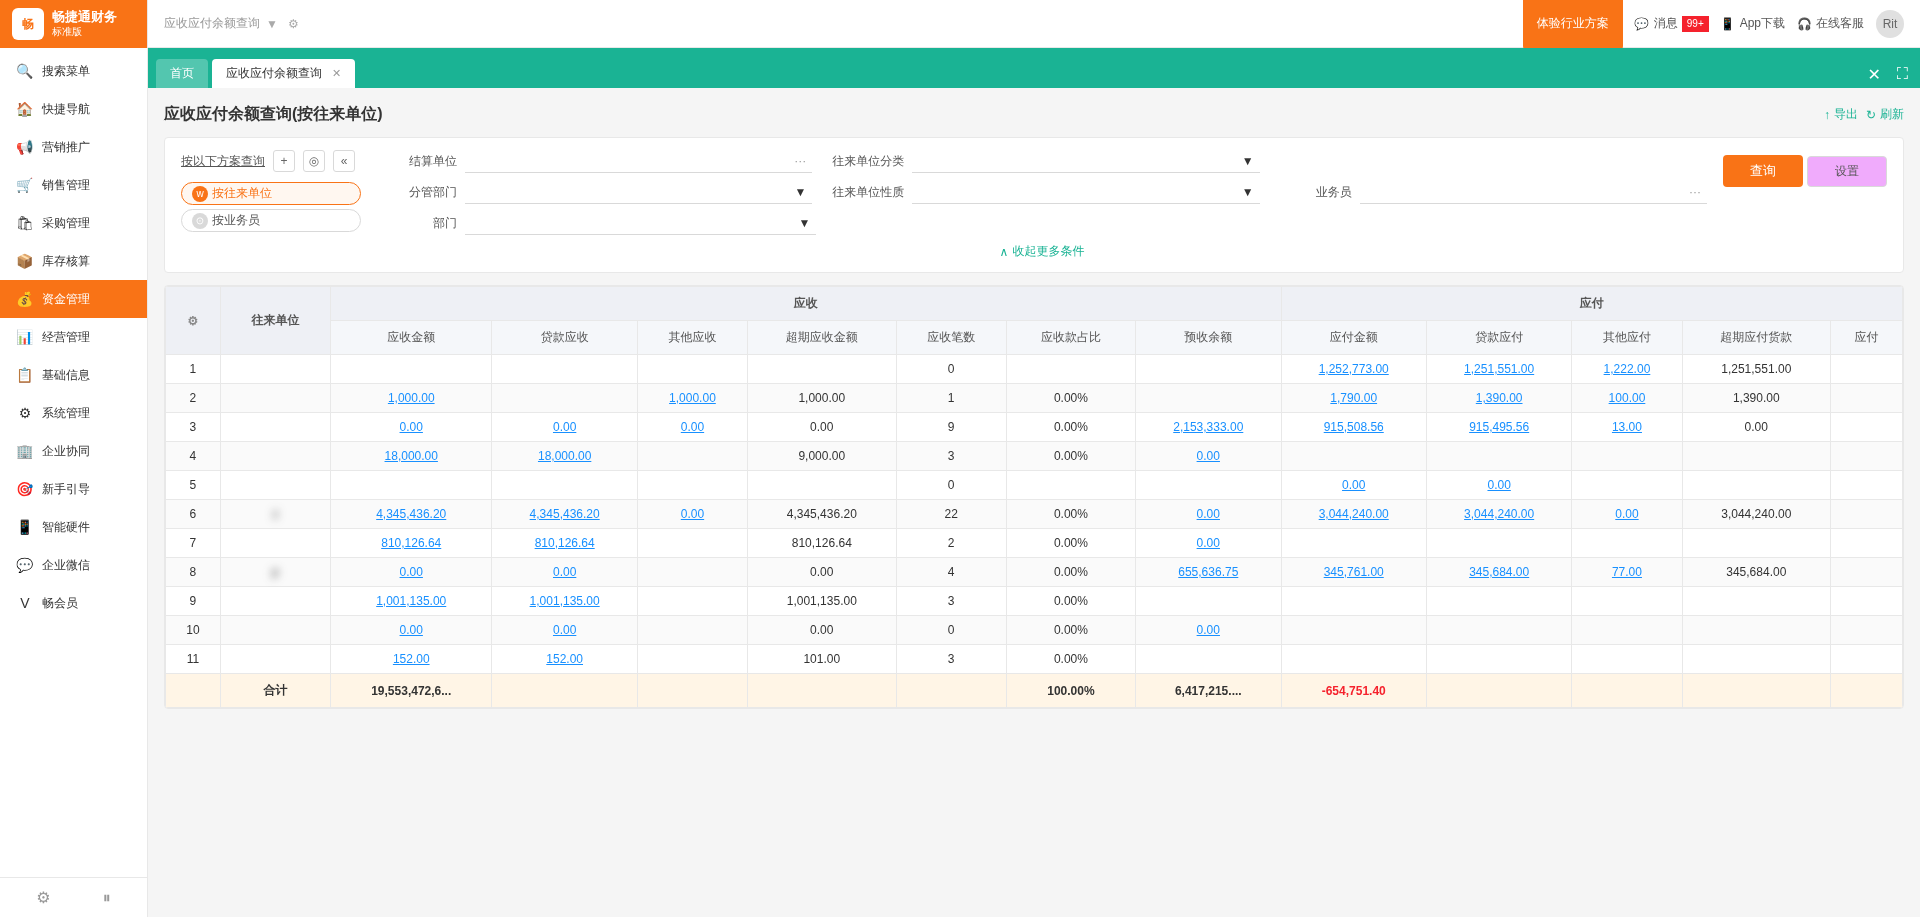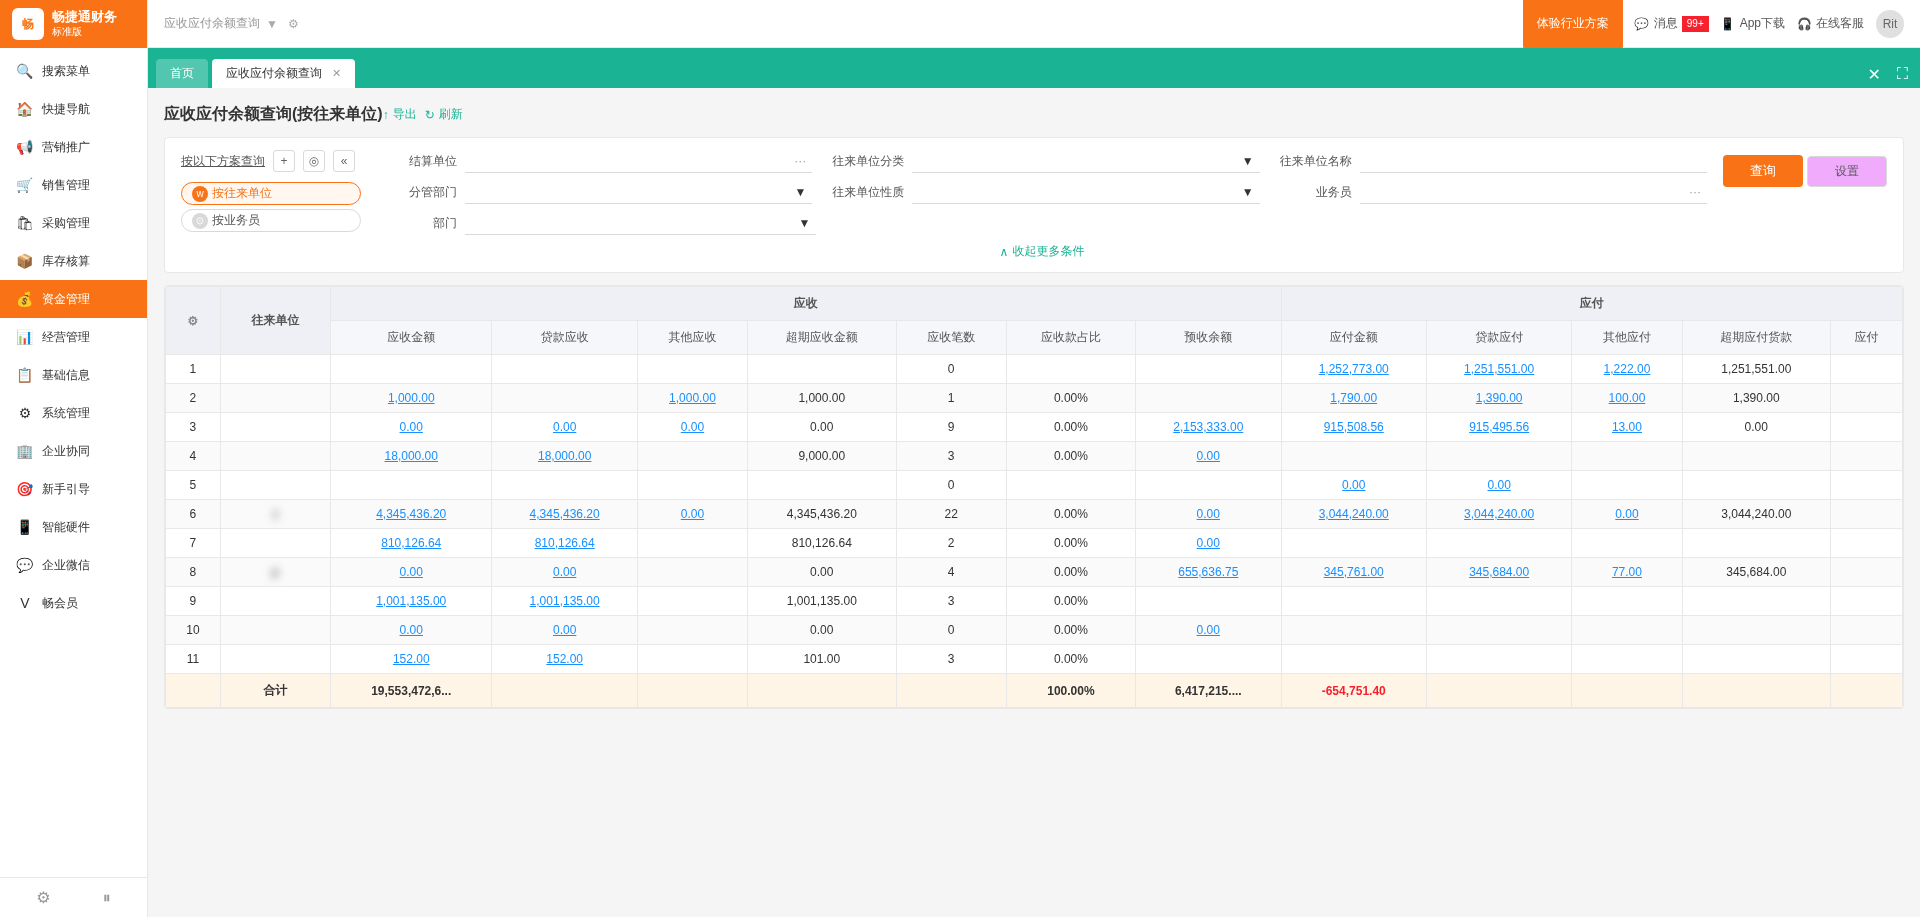--- a/index.html
+++ b/index.html
@@ -33,21 +33,21 @@
     .tab-bar { height: 40px; background: #1ab394; display: flex; align-items: flex-end; padding: 0 8px; gap: 4px; }
     .tab-item { background: rgba(255,255,255,0.15); color: #fff; border-radius: 4px 4px 0 0; padding: 6px 14px; cursor: pointer; display: flex; align-items: center; gap: 6px; font-size: 13px; }
     .tab-item.home { background: rgba(255,255,255,0.25); }
     .tab-item.active { background: #fff; color: #333; }
     .tab-close { cursor: pointer; color: #999; font-size: 11px; margin-left: 4px; }
     .tab-bar-actions { margin-left: auto; display: flex; gap: 8px; }
     .tab-bar-btn { color: #fff; cursor: pointer; font-size: 16px; padding: 4px; }
 
     
     .page-content { flex: 1; overflow-y: auto; padding: 16px; background: #f5f5f5; }
-    .page-header { display: flex; align-items: center; justify-content: flex-start; margin-bottom: 12px; }
+    .page-header { display: flex; align-items: center; justify-content: space-between; margin-bottom: 12px; }
     .page-title { font-size: 16px; font-weight: bold; color: #333; }
     .page-actions { display: flex; gap: 8px; }
     .action-btn { display: flex; align-items: center; gap: 4px; color: #1ab394; cursor: pointer; font-size: 12px; }
 
     
     .search-area { background: #fff; border-radius: 4px; padding: 12px 16px; margin-bottom: 12px; border: 1px solid #e8e8e8; }
     .search-toolbar { display: flex; align-items: center; gap: 8px; margin-bottom: 10px; }
     .search-label { color: #555; font-size: 12px; text-decoration: underline; }
     .search-btn { width: 22px; height: 22px; border: 1px solid #d9d9d9; border-radius: 3px; display: flex; align-items: center; justify-content: center; cursor: pointer; color: #666; }
     .filter-tag { display: flex; align-items: center; gap: 4px; background: #fff7f0; border: 1px solid #f97316; border-radius: 12px; padding: 2px 10px; color: #f97316; cursor: pointer; font-size: 12px; }
@@ -249,24 +249,20 @@
                 <span></span>
                   <span class="search-dots">···</span>
               </div>
             </div>
             <div class="search-field">
               <label>往来单位分类</label>
               <div class="search-select">
                 <span></span>
                   <span>▼</span>
               </div>
-            </div>
-            <div class="search-field">
-              <label>往来单位名称</label>
-              <input class="search-input" style="flex: 1 1 0%;">
             </div>
           </div>
           <div class="search-row">
             <div class="search-field">
               <label>分管部门</label>
               <div class="search-select">
                 <span></span>
                   <span>▼</span>
               </div>
             </div>

